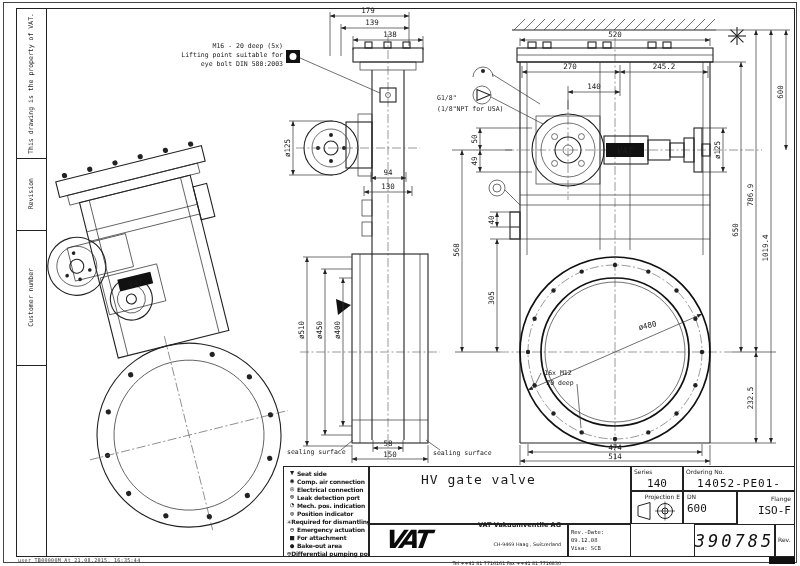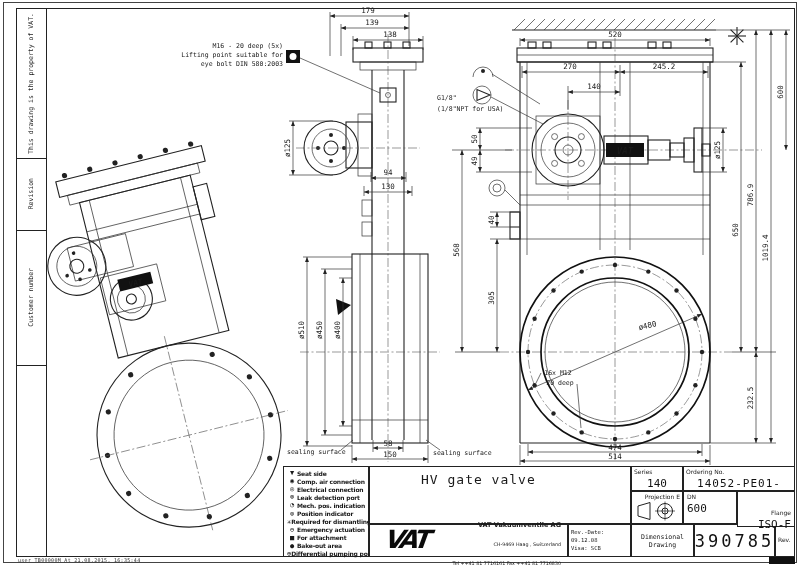--- a/index.html
+++ b/index.html
@@ -37,27 +37,27 @@
   .logobox{left:369px;top:524px;width:199px;height:33px;display:flex;align-items:center;}
   .vat-logo{font-family:"DejaVu Sans",sans-serif;font-weight:bold;font-size:25px;
             transform:skewX(-20deg);letter-spacing:-3px;color:#0a0a0a;margin:0 14px 2px 16px;}
   .cotext{text-align:right;flex:1;padding-right:6px;}
   .coname{font-family:"DejaVu Sans",sans-serif;font-weight:bold;font-size:6.5px;}
   .coaddr{font-family:"DejaVu Sans",sans-serif;font-size:4.8px;line-height:6px;}
   .revbox{left:568px;top:524px;width:63px;height:33px;padding:3px 2px;font-size:5.5px;line-height:8px;}
   .dimdraw{left:631px;top:524px;width:63px;height:33px;display:flex;flex-direction:column;
            align-items:center;justify-content:center;font-size:6.5px;line-height:8px;}
   .numbox{left:694px;top:524px;width:81px;height:33px;display:flex;align-items:center;
-          justify-content:center;font-size:17px;letter-spacing:3px;}
+          justify-content:center;font-size:17px;letter-spacing:3px;font-style:italic;}
   .revlbl{left:775px;top:524px;width:20px;height:33px;padding:2px;}
   .series{left:631px;top:466px;width:52px;height:25px;padding:1px 2px;}
   .ordering{left:683px;top:466px;width:112px;height:25px;padding:1px 2px;}
   .proj{left:631px;top:491px;width:52px;height:33px;padding:1px 2px;}
   .dn{left:683px;top:491px;width:54px;height:33px;padding:1px 3px;}
-  .flange{left:737px;top:491px;width:58px;height:34px;padding:17px 3px;}
+  .flange{left:737px;top:491px;width:58px;height:34px;padding:3px 3px;}
   .cv{font-size:11px;text-align:center;margin-top:2px;}
   .footer-stamp{left:18px;top:557px;font-size:5px;color:#333;letter-spacing:0.3px;}
   .corner-stamp{left:769px;top:557px;width:26px;height:7px;background:#111;}
 </style>
 </head>
 <body>
 
 <div class="page">
 
   <svg width="800" height="566" viewBox="0 0 800 566">
@@ -440,24 +440,20 @@
       <span class="coaddr">CH-9469 Haag , Switzerland</span><br>
       <span class="coaddr">Tel ++41 81 7716161 Fax ++41 81 7716830</span>
     </span>
   </div>
 
   <div class="abs tb revbox">
     <div>Rev.-Date: 09.12.08</div>
     <div>Visa: SCB</div>
   </div>
 
-  <div class="abs tb dimdraw">
-    <div>Dimensional</div>
-    <div>Drawing</div>
-  </div>
 
   <div class="abs tb numbox val">
     <span>390785</span>
   </div>
 
   <div class="abs tb revlbl">
     <span class="lbl">Rev.</span>
   </div>
 
   <div class="abs tb series">

